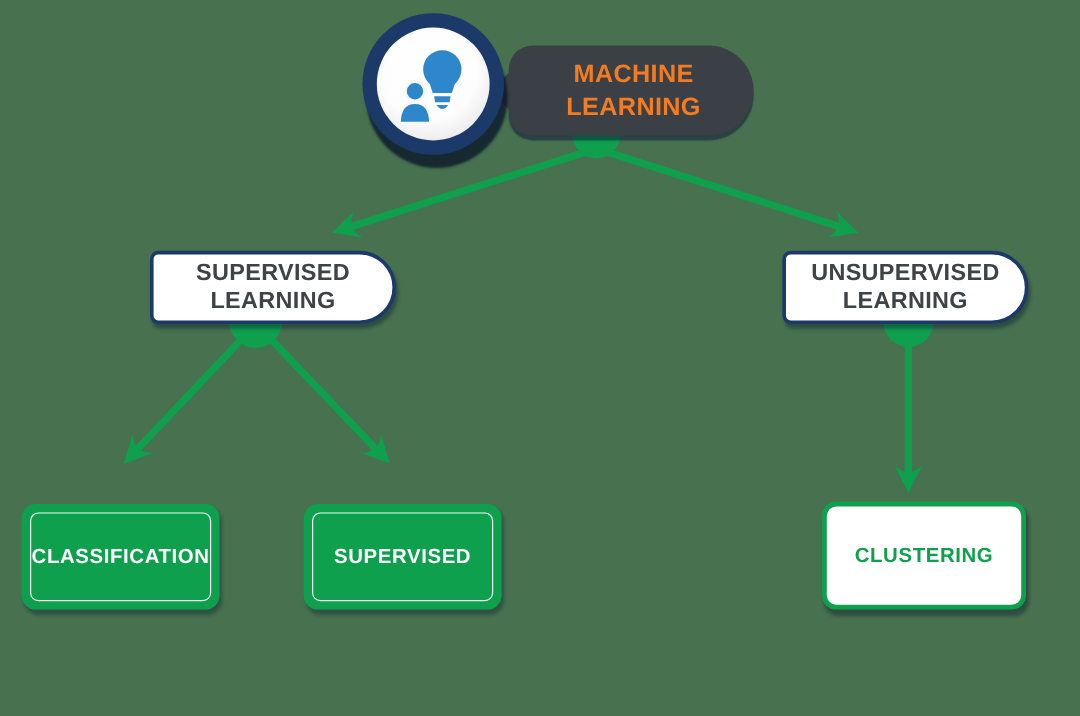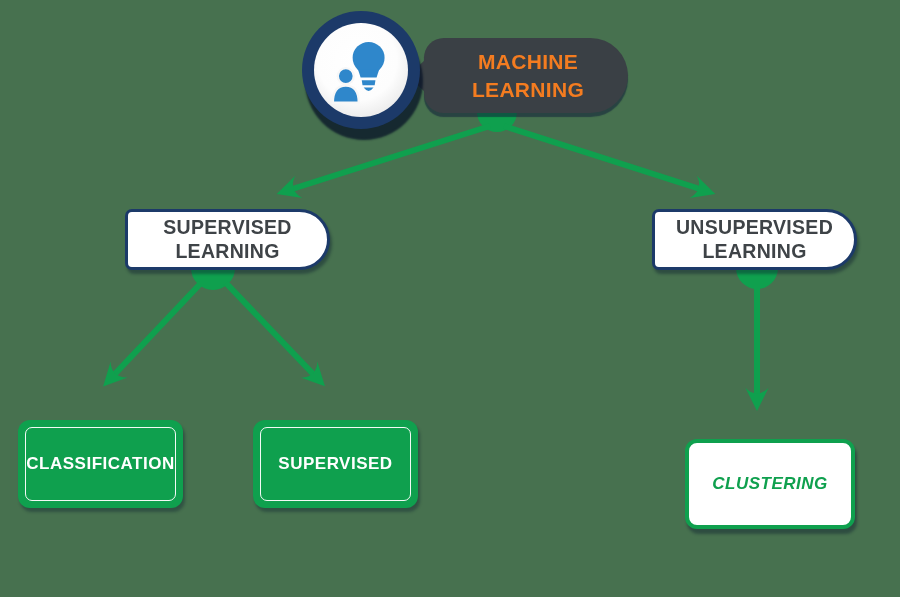--- a/index.html
+++ b/index.html
@@ -87,21 +87,21 @@
     pointer-events:none;
   }
   .leaf-green .leaf-label{color:#ffffff;}
   .leaf-outline{
     background:#ffffff;border:4px solid var(--green);border-radius:12px;
     box-shadow:2px 5px 3px rgba(10,25,45,0.4);
   }
   .leaf-outline .leaf-label{color:var(--green);}
   .classification{left:18px;top:420px;width:165px;height:88px;}
   .regression{left:253px;top:420px;width:165px;height:88px;}
-  .clustering{left:685px;top:439px;width:170px;height:90px;font-style:italic;}
+  .clustering{left:685px;top:418px;width:170px;height:90px;}
 </style>
 </head>
 <body>
 
 <div class="canvas">
 
   <svg class="connectors" width="900" height="597" viewBox="0 0 900 597">
     <defs>
       <marker id="ah" viewBox="0 0 10 10" refX="4.5" refY="5" markerWidth="4.4" markerHeight="4.4" orient="auto" markerUnits="strokeWidth">
         <path class="ah-fill" d="M0.6,0.6 L9.4,5 L0.6,9.4 C3.4,6.8 3.4,3.2 0.6,0.6 Z"></path>

